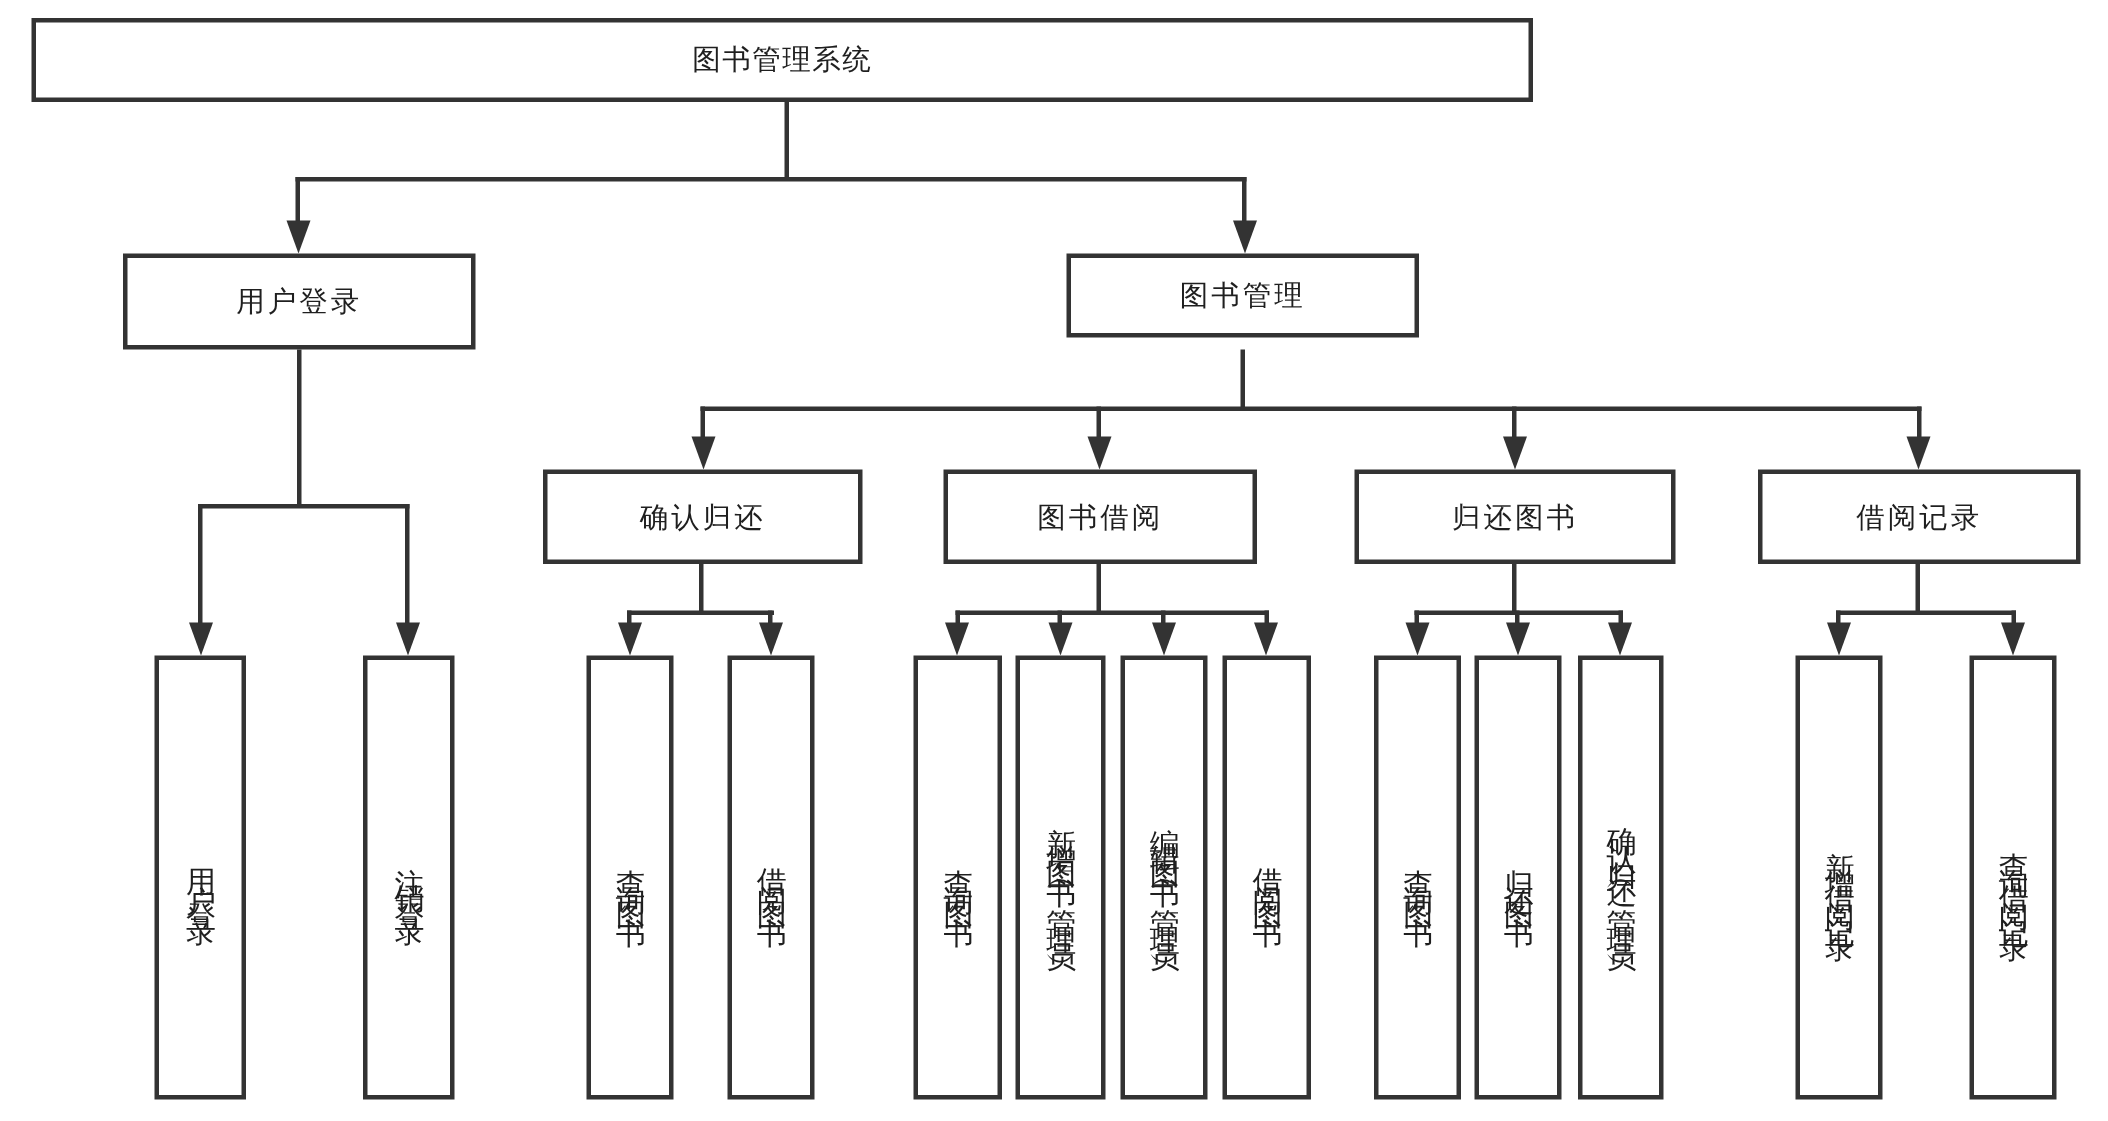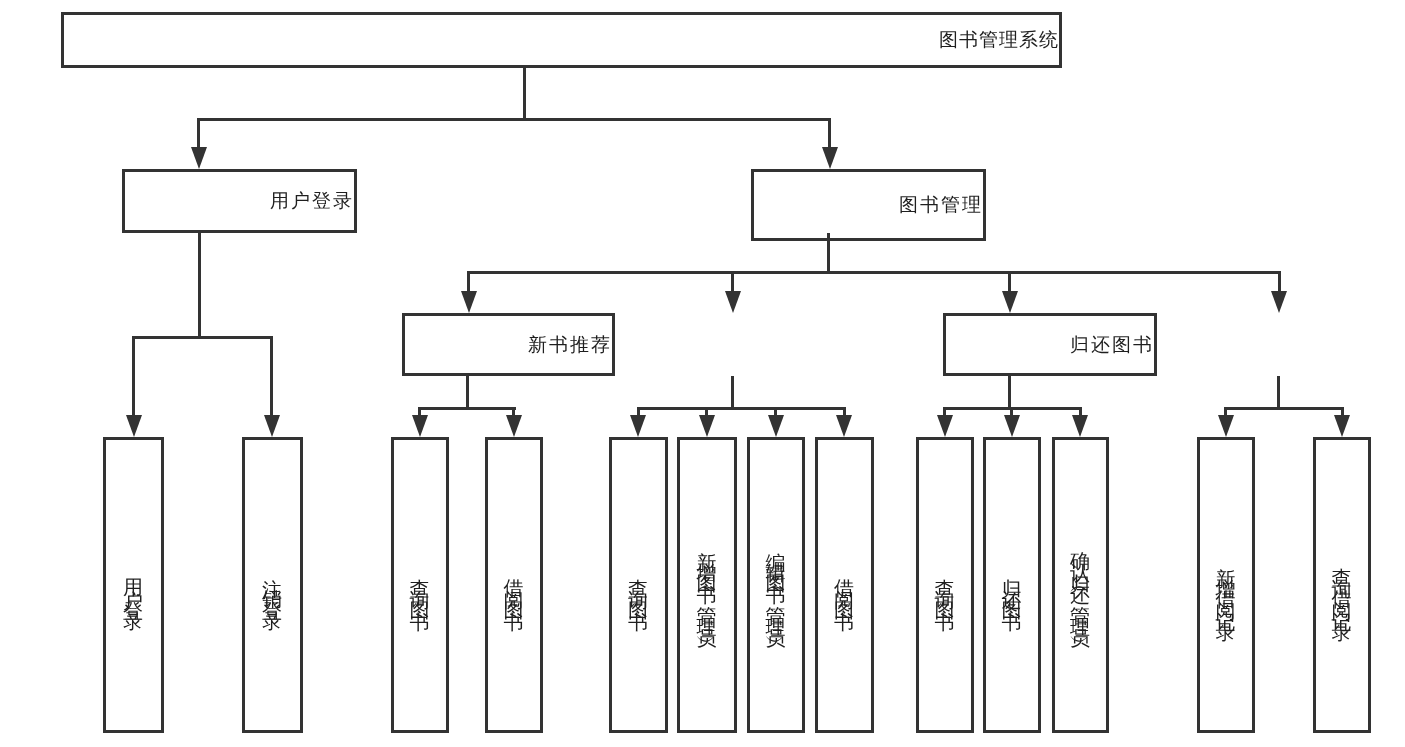--- a/index.html
+++ b/index.html
@@ -20,23 +20,22 @@
     overflow: hidden;
   }
 
   
   .box {
     position: absolute;
     border: 3px solid var(--line);
     background: var(--background);
     display: flex;
     align-items: center;
-    justify-content: flex-end;
+    justify-content: center;
     color: var(--text);
-    margin-left: 40px;
   }
   .box .label {
     font-size: 19px;
     letter-spacing: 2px;
     white-space: nowrap;
   }
   .root .label { letter-spacing: 1px; }
 
   .vbox {
     position: absolute;
@@ -100,21 +99,21 @@
   <div class="vline" style="left:523px; top:68px; height:50px;"></div>
   <div class="hline" style="left:197px; top:118px; width:634px;"></div>
   <div class="vline" style="left:197px; top:118px; height:32px;"></div>
   <div class="vline" style="left:828px; top:118px; height:32px;"></div>
   <div class="arrow" style="left:191px; top:147px;"></div>
   <div class="arrow" style="left:822px; top:147px;"></div>
 
   <div class="box" style="left:82px; top:169px; width:235px; height:64px;">
     <span class="label">用户登录</span>
   </div>
-  <div class="box" style="left:711px; top:169px; width:235px; height:72px;">
+  <div class="box" style="left:711px; top:169px; width:235px; height:56px;">
     <span class="label">图书管理</span>
   </div>
 
   <div class="vline" style="left:198px; top:233px; height:103px;"></div>
   <div class="hline" style="left:132px; top:336px; width:141px;"></div>
   <div class="vline" style="left:132px; top:336px; height:82px;"></div>
   <div class="vline" style="left:270px; top:336px; height:82px;"></div>
   <div class="arrow" style="left:126px; top:415px;"></div>
   <div class="arrow" style="left:264px; top:415px;"></div>
 
@@ -123,24 +122,30 @@
   <div class="vline" style="left:467px; top:271px; height:22px;"></div>
   <div class="vline" style="left:731px; top:271px; height:22px;"></div>
   <div class="vline" style="left:1008px; top:271px; height:22px;"></div>
   <div class="vline" style="left:1278px; top:271px; height:22px;"></div>
   <div class="arrow" style="left:461px; top:291px;"></div>
   <div class="arrow" style="left:725px; top:291px;"></div>
   <div class="arrow" style="left:1002px; top:291px;"></div>
   <div class="arrow" style="left:1271px; top:291px;"></div>
 
   <div class="box" style="left:362px; top:313px; width:213px; height:63px;">
-    <span class="label">新书推荐</span>
+    <span class="label">确认归还</span>
+  </div>
+  <div class="box" style="left:629px; top:313px; width:209px; height:63px;">
+    <span class="label">图书借阅</span>
   </div>
   <div class="box" style="left:903px; top:313px; width:214px; height:63px;">
     <span class="label">归还图书</span>
+  </div>
+  <div class="box" style="left:1172px; top:313px; width:215px; height:63px;">
+    <span class="label">借阅记录</span>
   </div>
 
   <div class="vline" style="left:466px; top:376px; height:34px;"></div>
   <div class="hline" style="left:418px; top:407px; width:98px;"></div>
   <div class="vline" style="left:418px; top:407px; height:12px;"></div>
   <div class="vline" style="left:512px; top:407px; height:12px;"></div>
   <div class="arrow" style="left:412px; top:415px;"></div>
   <div class="arrow" style="left:506px; top:415px;"></div>
 
   <div class="vline" style="left:731px; top:376px; height:34px;"></div>

